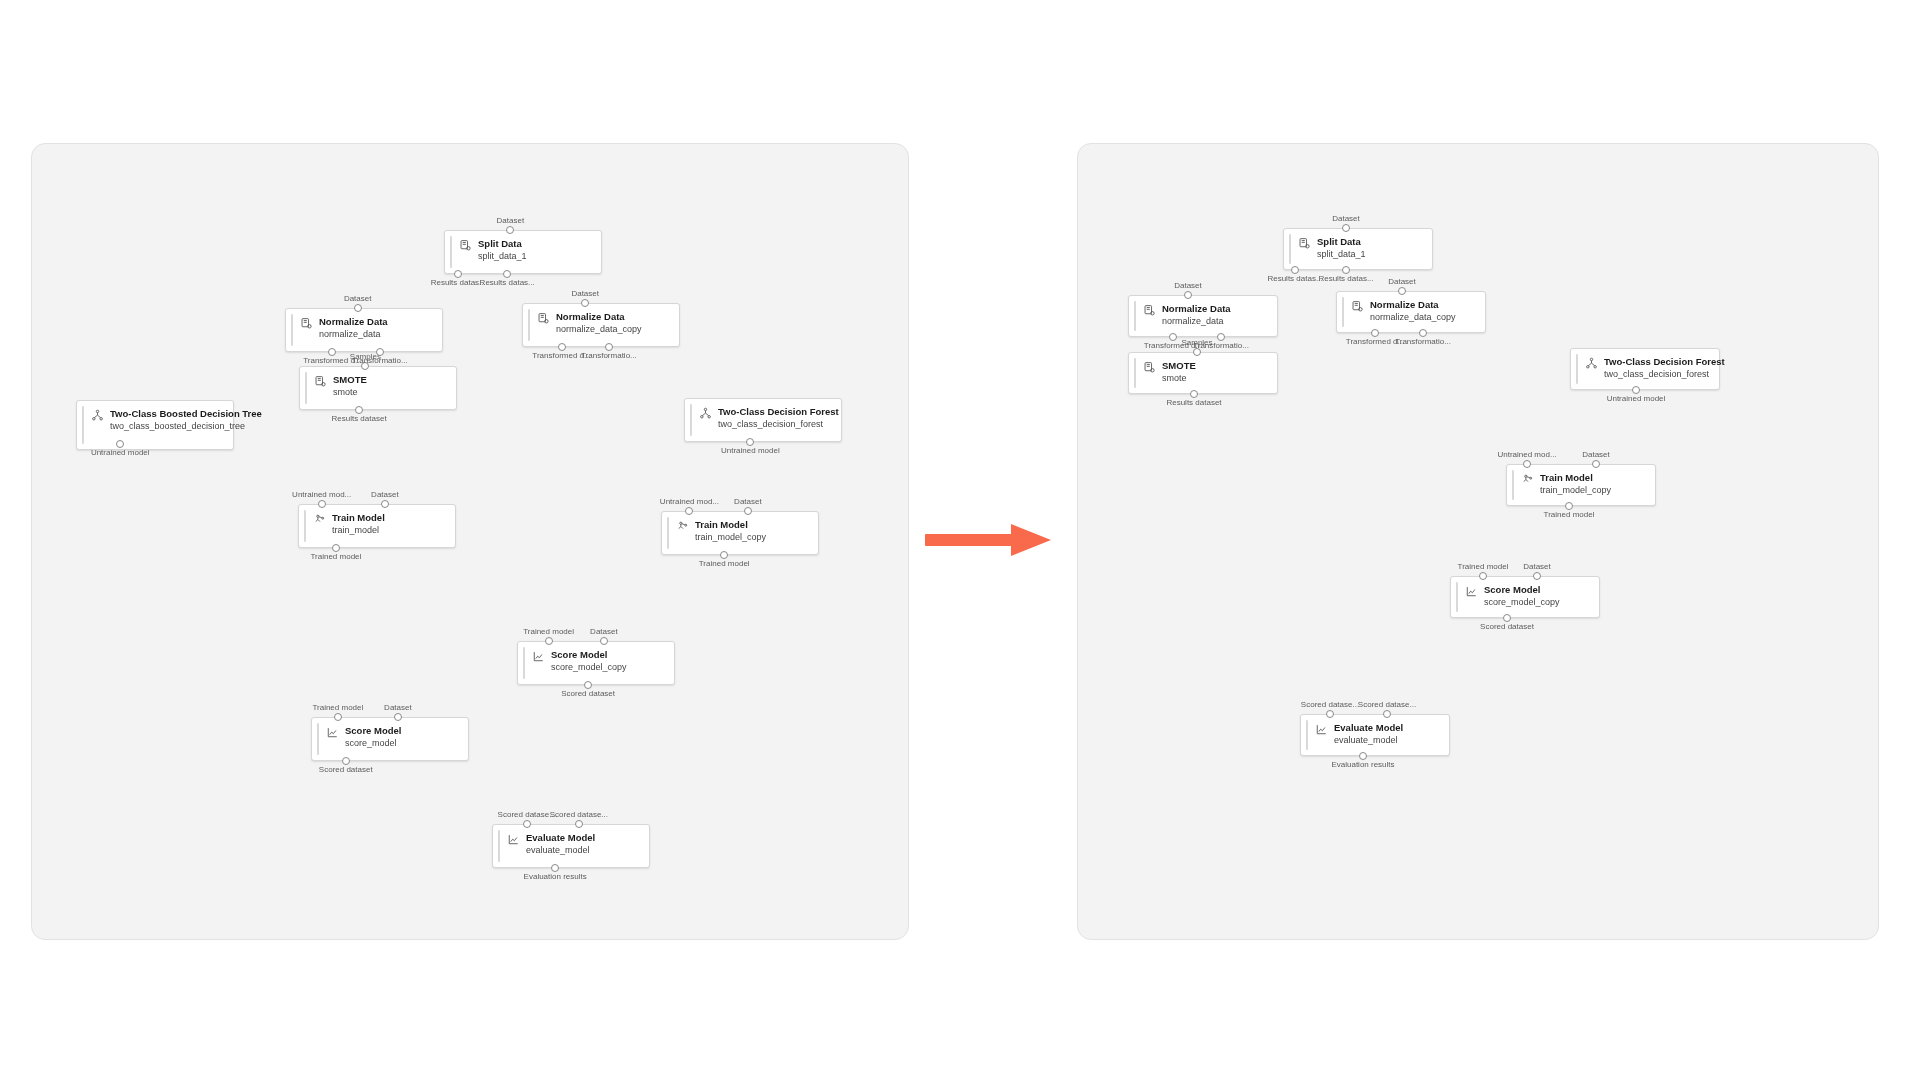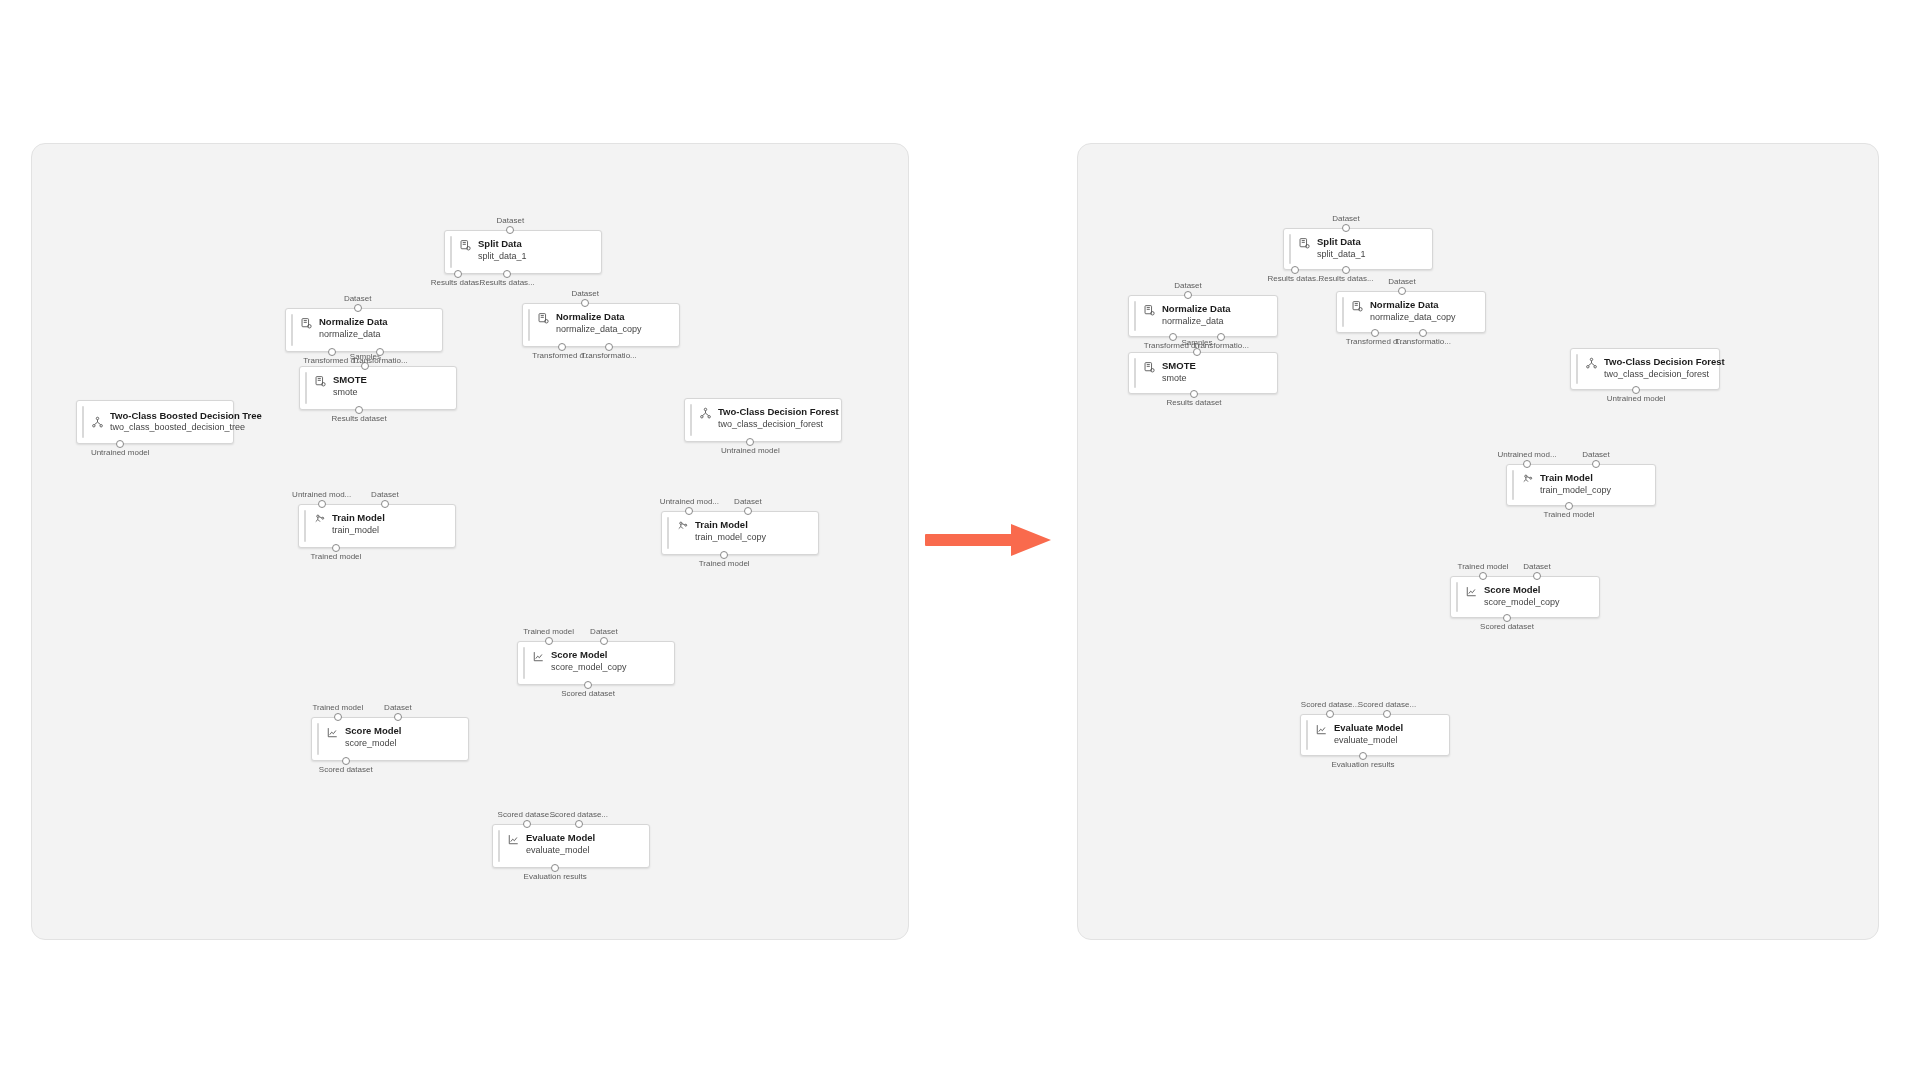--- a/index.html
+++ b/index.html
@@ -158,21 +158,21 @@
               <rect x="2.5" y="2" width="8" height="10" rx="1"></rect>
               <path d="M4.6 4.4h3.8M4.6 6.6h3.8"></path>
               <circle cx="11.6" cy="11.4" r="2.1"></circle>
             </svg>
           </span>
           <div class="txt">
             <div class="title">SMOTE</div>
             <div class="sub">smote</div>
           </div>
         </div>
-        <div class="node" style="left: 44px; top: 256px; width: 158px; height: 44px; align-items: center;">
+        <div class="node" style="left: 44px; top: 256px; width: 158px; height: 50px;">
           <span class="glyph">
             <svg viewBox="0 0 16 16" fill="none" stroke="currentColor" stroke-width="1.1">
               <circle cx="8" cy="3" r="1.5"></circle>
               <circle cx="3.5" cy="12" r="1.5"></circle>
               <circle cx="12.5" cy="12" r="1.5"></circle>
               <path d="M8 4.5v3M8 7.5L4.2 10.7M8 7.5l3.8 3.2"></path>
             </svg>
           </span>
           <div class="txt">
             <div class="title">Two-Class Boosted Decision Tree</div>

